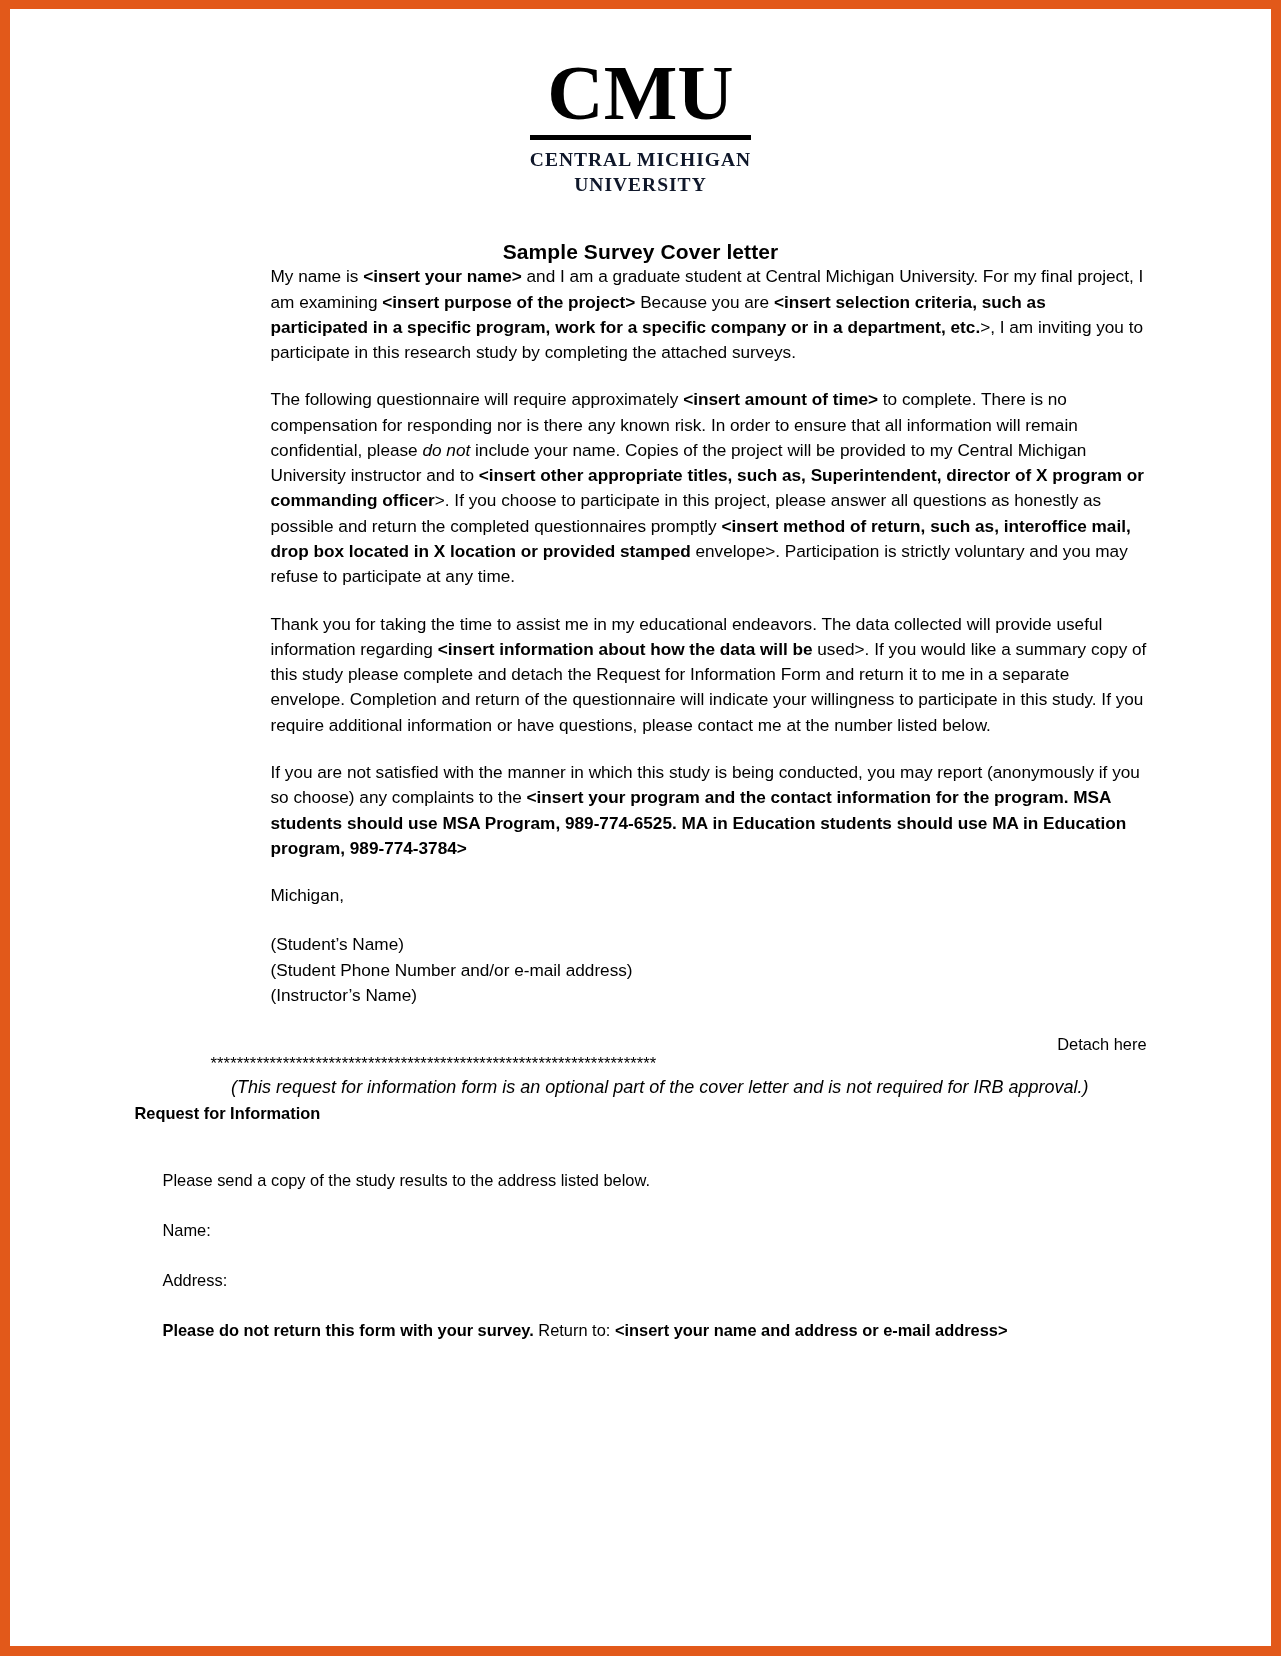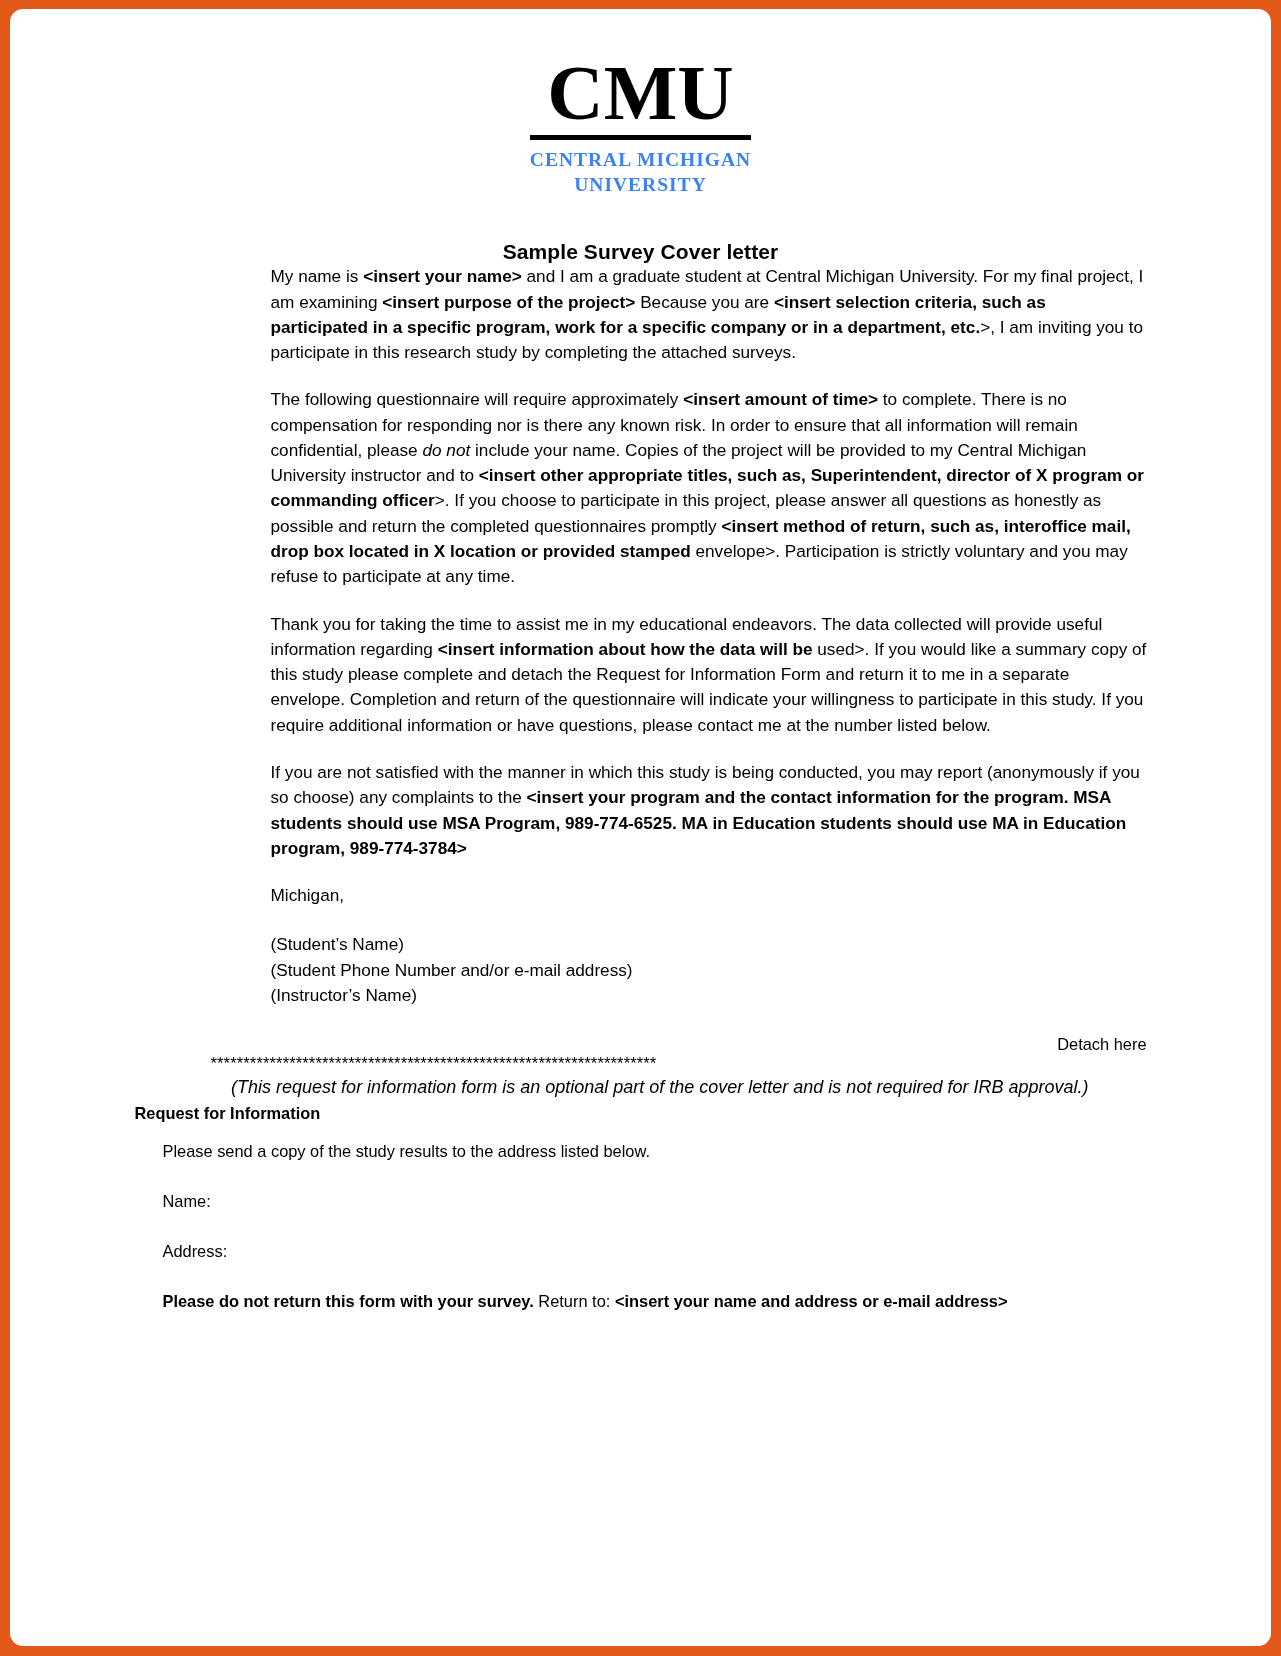--- a/index.html
+++ b/index.html
@@ -22,21 +22,20 @@
     padding: 9px 10px 10px 10px;
     overflow: hidden;
   }
   .page-sheet {
     position: relative;
     width: 100%;
     height: 100%;
     box-sizing: border-box;
     background: #ffffff;
     overflow: hidden;
-    border-radius: 13px;
   }
 
   
   .logo-block {
     width: 100%;
     text-align: center;
     padding-top: 48px;
   }
   .logo-inner {
     display: inline-block;
@@ -55,21 +54,21 @@
     height: 5px;
     background: #000000;
     margin: 6px 0 7px 0;
   }
   .logo-sub1, .logo-sub2 {
     font-family: "Liberation Serif", serif;
     font-weight: bold;
     font-size: 19.5px;
     letter-spacing: 1.0px;
     line-height: 1.32;
-    color: #3b82f6;
+    color: #0f172a;
   }
 
   
   .doc-title {
     text-align: center;
     font-weight: bold;
     font-size: 21px;
     margin-top: 42px;
     letter-spacing: 0.1px;
   }
@@ -132,21 +131,21 @@
   .form-block {
     width: 1012px;
     margin: 0 auto;
     box-sizing: border-box;
     font-size: 16.4px;
     line-height: 1.45;
     margin-top: 2px;
   }
   .form-block .rfi-heading {
     font-weight: bold;
-    margin-bottom: 15px;
+    margin-bottom: 44px;
   }
   .form-block .form-line {
     margin-bottom: 26px;
     margin-left: 28px;
   }
   .form-block .form-last {
     margin-bottom: 0;
   }
 </style>
 </head>

